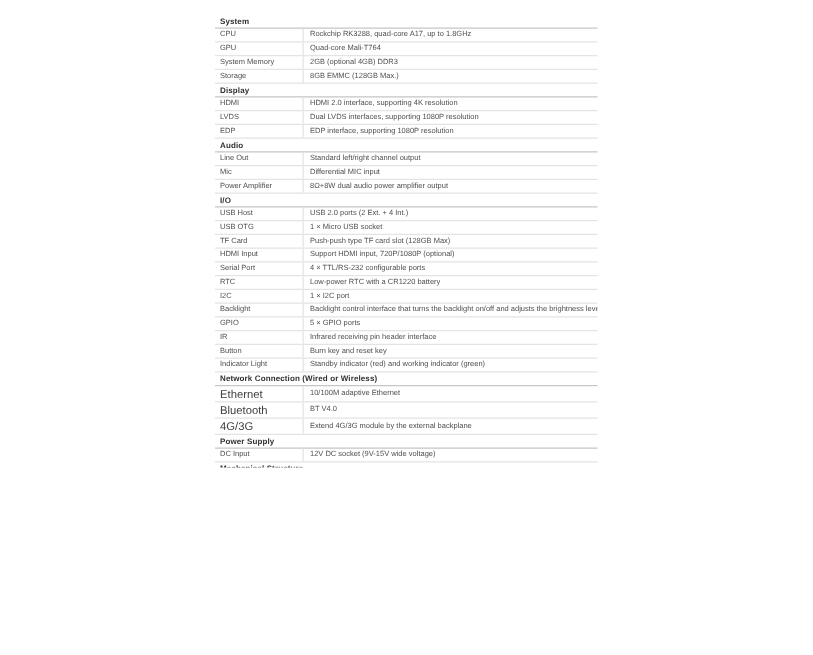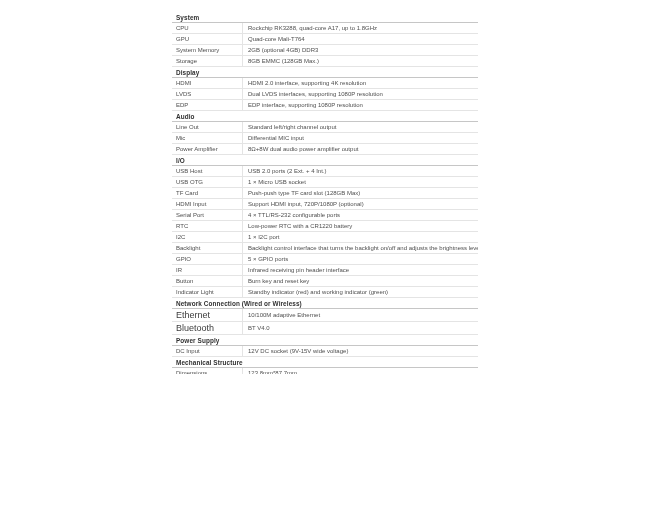--- a/index.html
+++ b/index.html
@@ -185,20 +185,24 @@
         <div class="section-title">Network Connection (Wired or Wireless)</div>
       </div>
       <div class="data-row row-large">
         <div class="cell-label">Ethernet</div>
         <div class="cell-value">10/100M adaptive Ethernet</div>
       </div>
       <div class="data-row row-large">
         <div class="cell-label">Bluetooth</div>
         <div class="cell-value">BT V4.0</div>
       </div>
+      <div class="data-row row-large">
+        <div class="cell-label">4G/3G</div>
+        <div class="cell-value">Extend 4G/3G module by the external backplane</div>
+      </div>
       <div class="section-row">
         <div class="section-title">Power Supply</div>
       </div>
       <div class="data-row">
         <div class="cell-label">DC Input</div>
         <div class="cell-value">12V DC socket (9V-15V wide voltage)</div>
       </div>
       <div class="section-row">
         <div class="section-title">Mechanical Structure</div>
       </div>

